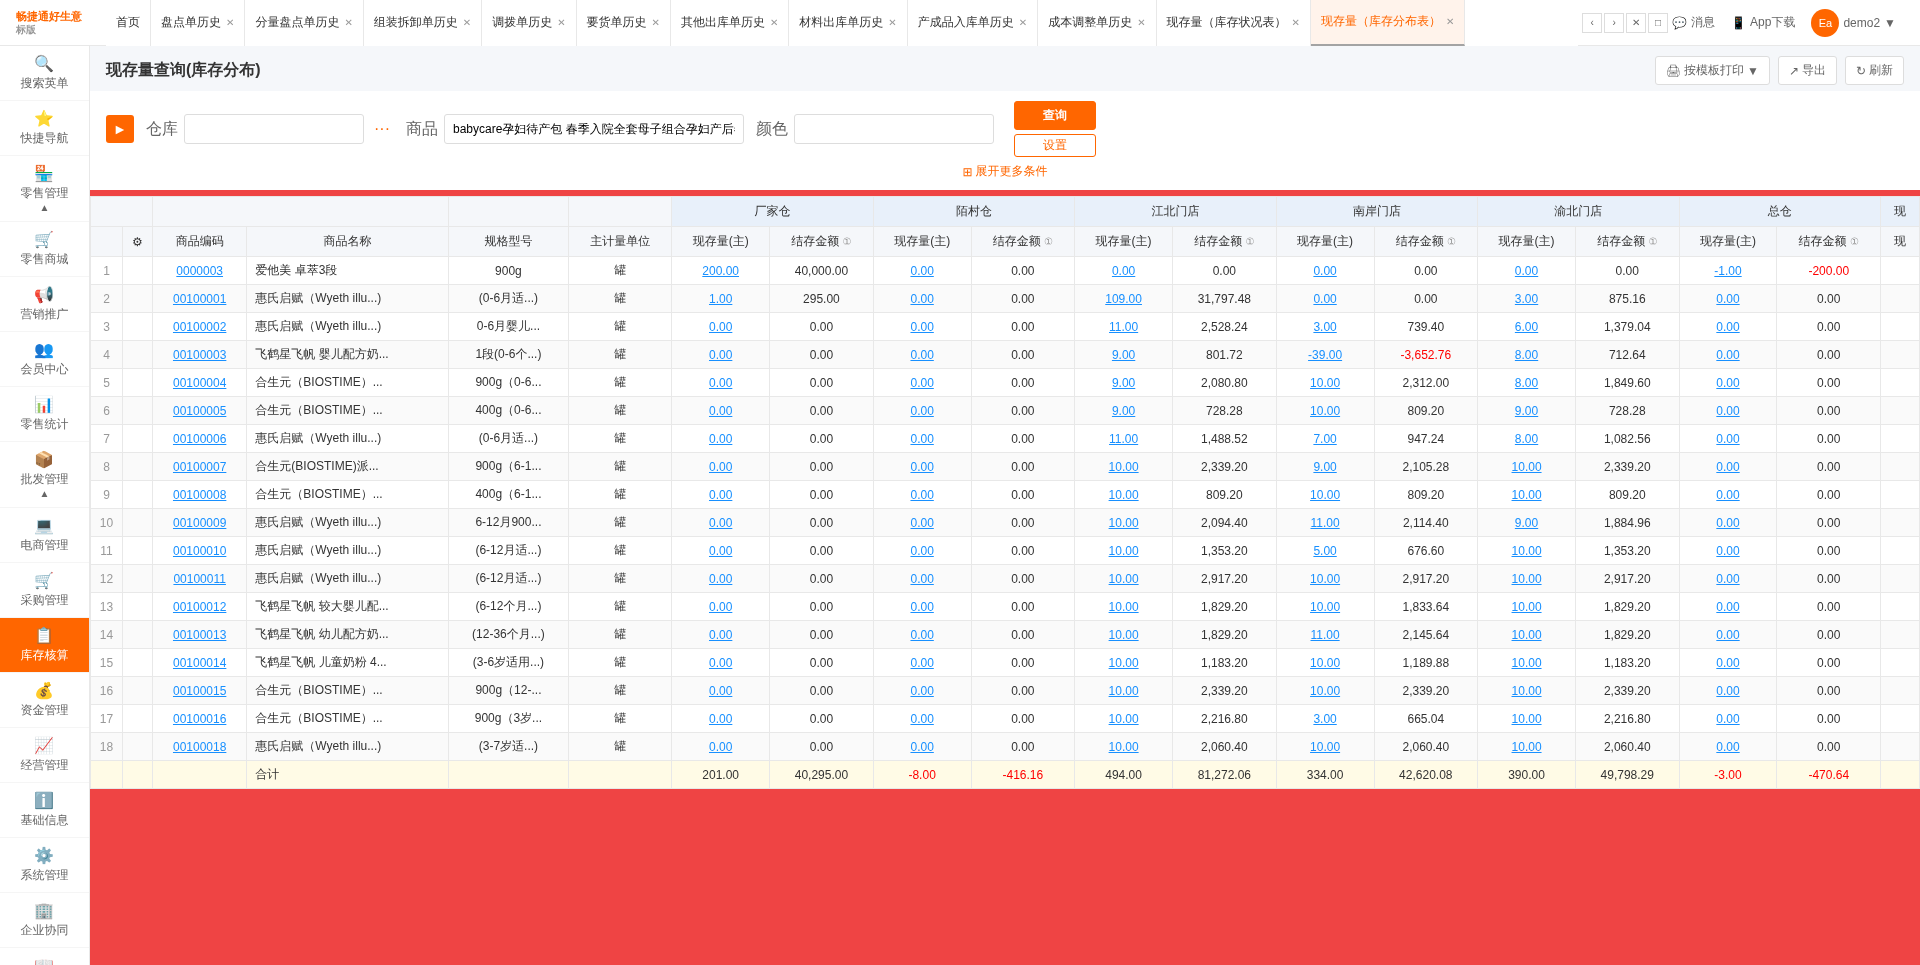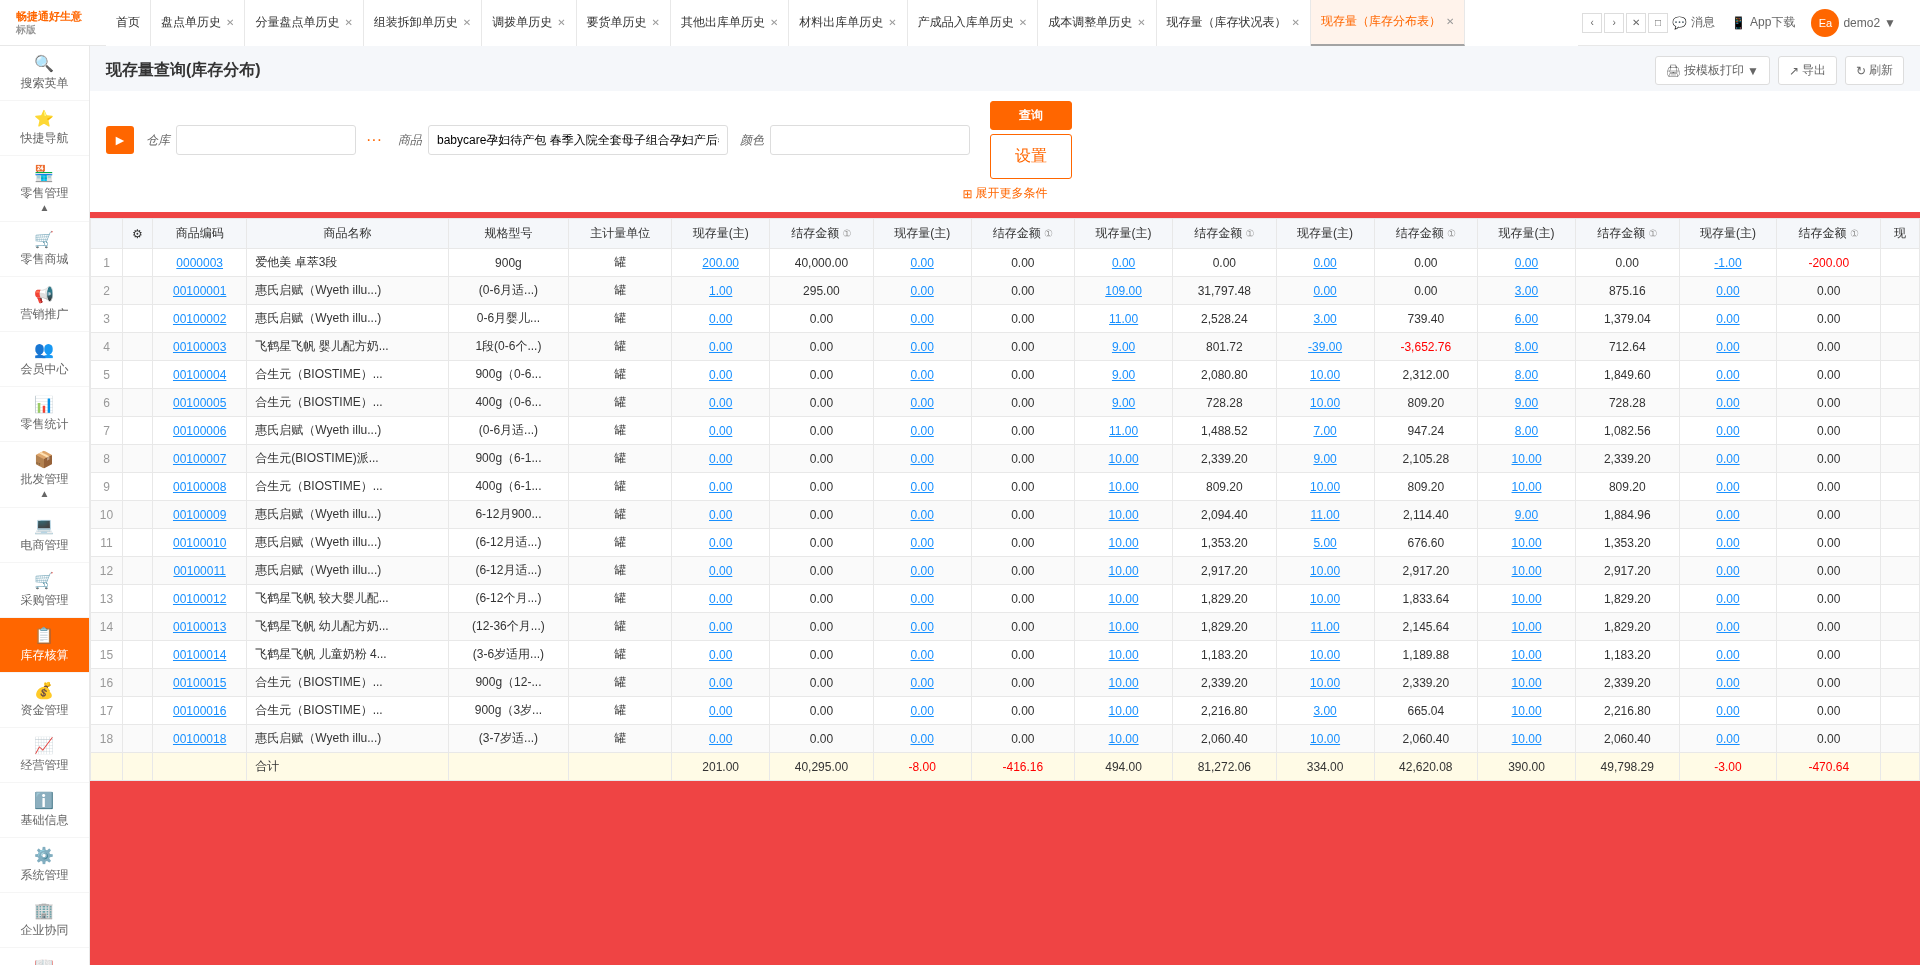--- a/index.html
+++ b/index.html
@@ -183,45 +183,45 @@
       padding: 5px 28px;
       border-radius: 3px;
       cursor: pointer;
       font-size: 12px;
       font-weight: bold;
     }
     .btn-outline {
       background: #fff;
       color: #f60;
       border: 1px solid #f60;
-      padding: 11px 12px;
+      padding: 2px 12px;
       border-radius: 3px;
       cursor: pointer;
-      font-size: 16px;
+      font-size: 12px;
     }
 
     
     .filter-area {
       background: #fff;
       padding: 10px 16px;
       margin: 0 0 6px;
       border-radius: 0;
     }
     .filter-row {
       display: flex;
       align-items: center;
       gap: 12px;
       flex-wrap: wrap;
     }
     .filter-item {
       display: flex;
       align-items: center;
       gap: 6px;
     }
-    .filter-label { color: #666; white-space: nowrap; font-size: 12px; font-style: italic; }
+    .filter-label { color: #666; white-space: nowrap; font-size: 16px; }
     .filter-input {
       height: 30px;
       border: 1px solid #ddd;
       border-radius: 3px;
       padding: 0 8px;
       font-size: 12px;
       width: 180px;
     }
     .filter-input-long {
       width: 300px;
@@ -481,20 +481,33 @@
       </div>
       <div class="expand-more">
         <span>⊞</span>
         <span>展开更多条件</span>
       </div>
     </div>
 
     <div class="table-container">
       <table>
         <thead>
+          <tr class="header-group-row">
+            <th colspan="2"></th>
+            <th colspan="2"></th>
+            <th colspan="1"></th>
+            <th colspan="1"></th>
+            <th colspan="2" style="background:#e8f0fa;">厂家仓</th>
+            <th colspan="2" style="background:#e8f0fa;">陌村仓</th>
+            <th colspan="2" style="background:#e8f0fa;">江北门店</th>
+            <th colspan="2" style="background:#e8f0fa;">南岸门店</th>
+            <th colspan="2" style="background:#e8f0fa;">渝北门店</th>
+            <th colspan="2" style="background:#e8f0fa;">总仓</th>
+            <th colspan="1" style="background:#e8f0fa;">现</th>
+          </tr>
           <tr>
             <th style="width:32px;"></th>
             <th style="width:30px;">⚙</th>
             <th>商品编码</th>
             <th>商品名称</th>
             <th>规格型号</th>
             <th>主计量单位</th>
             <th>现存量(主)</th>
             <th>结存金额 <span class="info-icon">①</span></th>
             <th>现存量(主)</th>

